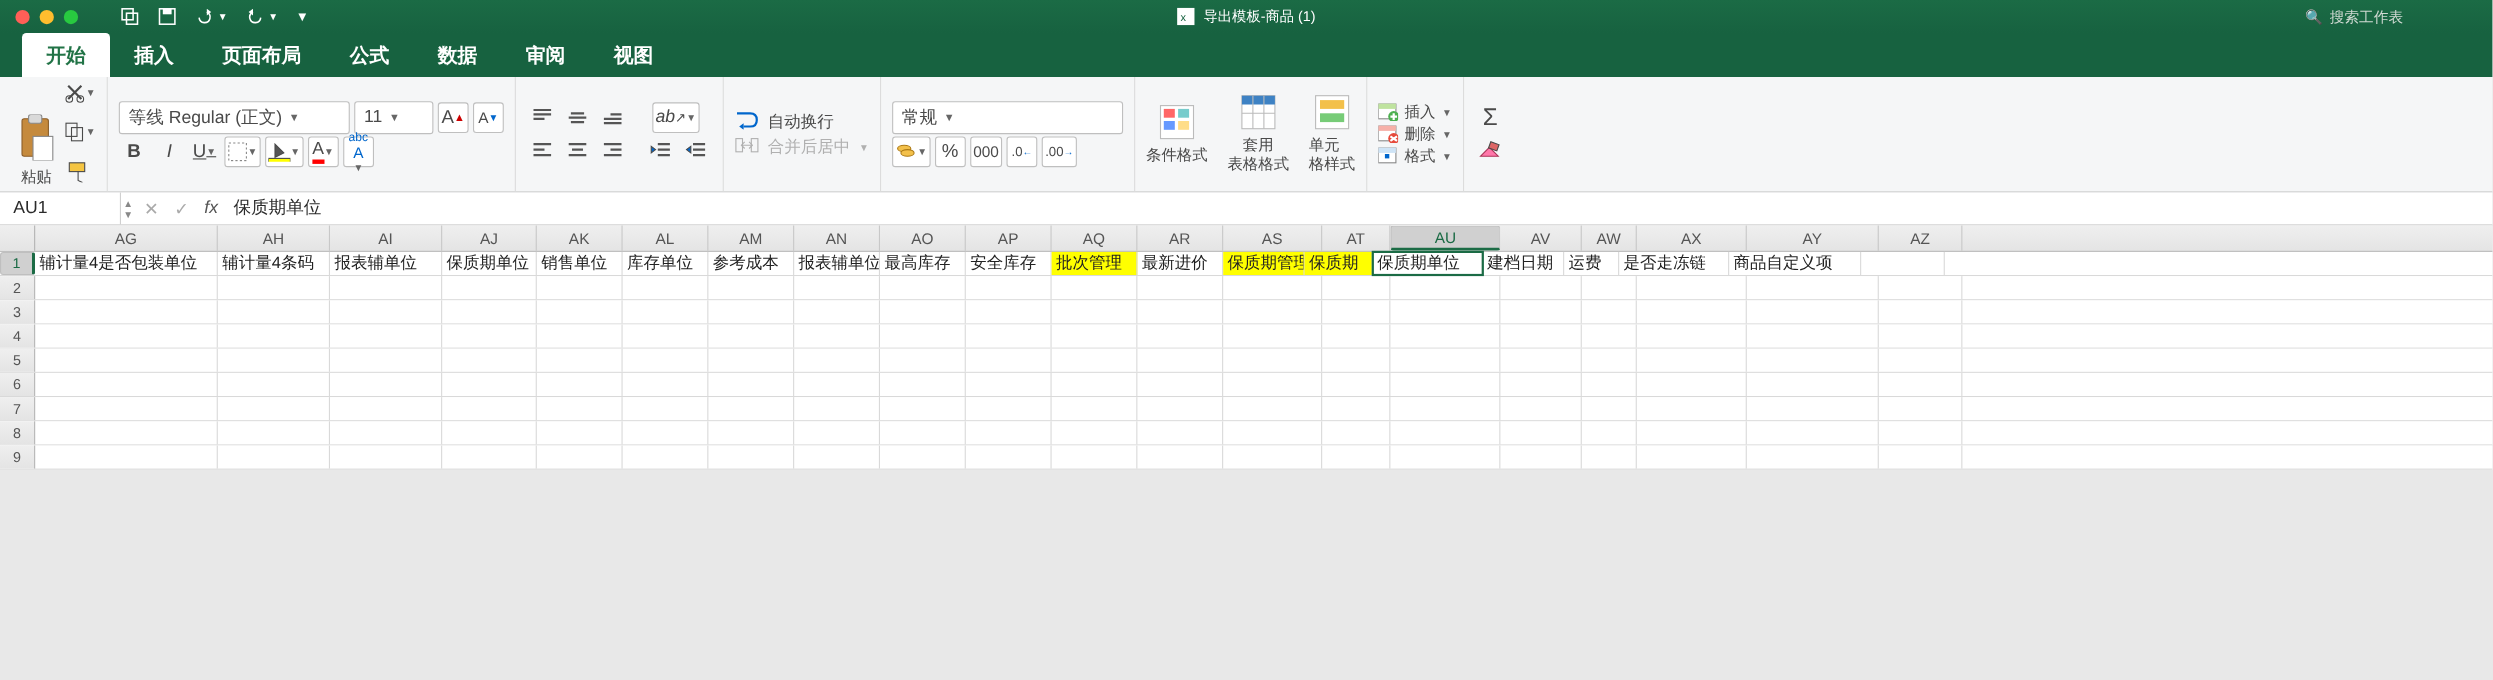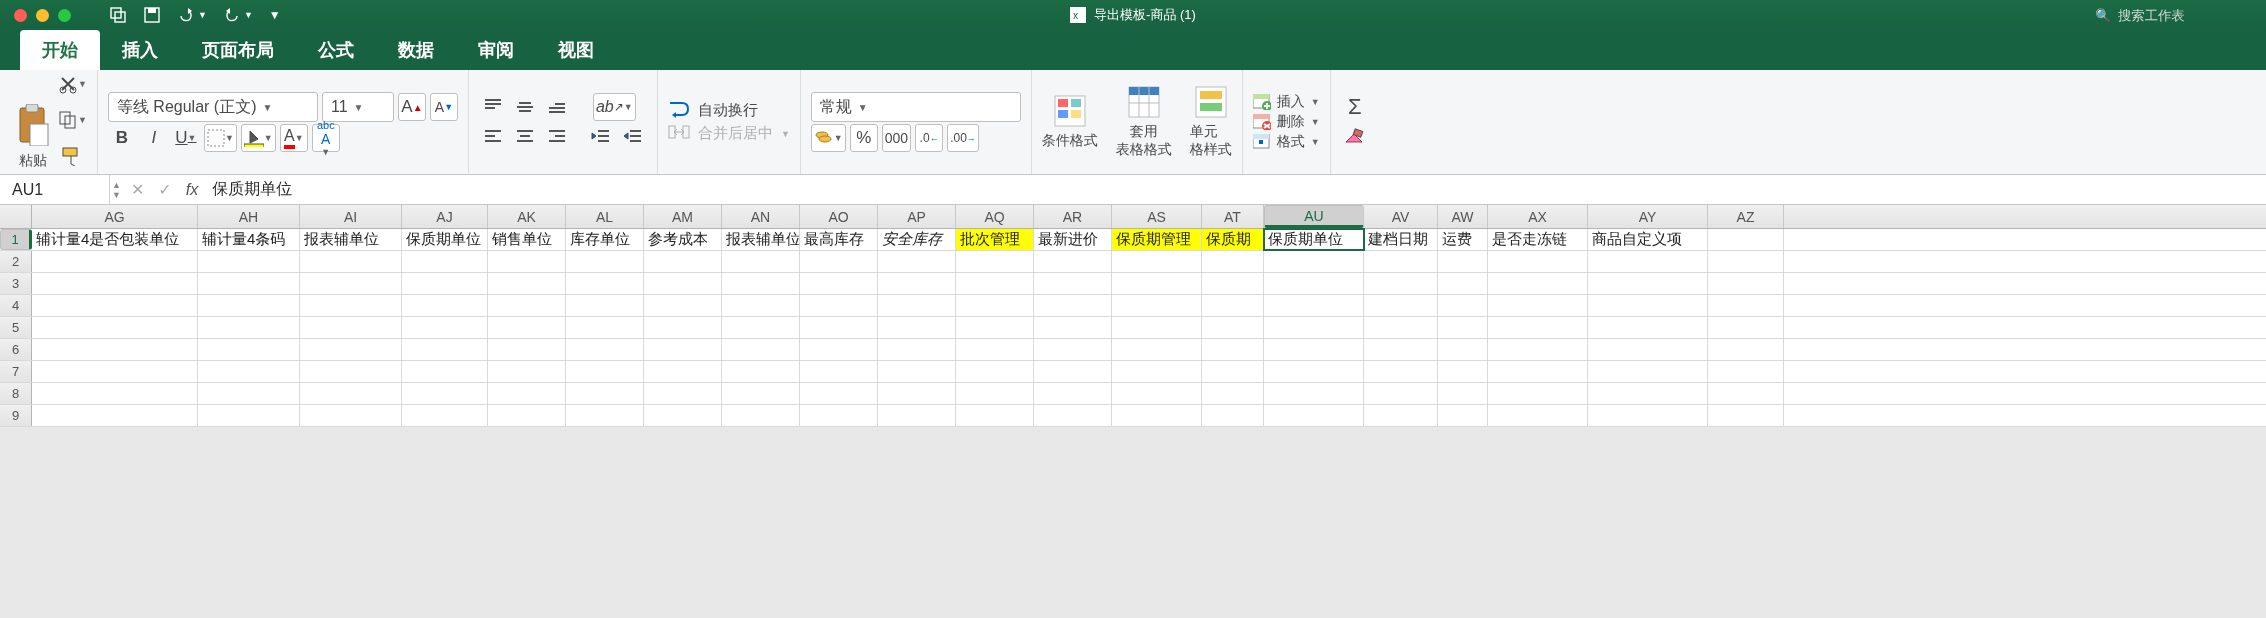--- a/index.html
+++ b/index.html
@@ -434,24 +434,24 @@
         <div class="rowhdr sel">1</div>
         <div class="cell" style="width: 166px;">辅计量4是否包装单位</div>
         <div class="cell" style="width: 102px;">辅计量4条码</div>
         <div class="cell" style="width: 102px;">报表辅单位</div>
         <div class="cell" style="width: 86px;">保质期单位</div>
         <div class="cell" style="width: 78px;">销售单位</div>
         <div class="cell" style="width: 78px;">库存单位</div>
         <div class="cell" style="width: 78px;">参考成本</div>
         <div class="cell" style="width: 78px;">报表辅单位</div>
         <div class="cell" style="width: 78px;">最高库存</div>
-        <div class="cell" style="width: 78px; font-style: italic;">安全库存</div>
+        <div class="cell" style="width: 78px;">安全库存</div>
         <div class="cell hl" style="width: 78px;">批次管理</div>
         <div class="cell" style="width: 78px;">最新进价</div>
-        <div class="cell hl" style="width: 90px;">保质期管理</div>
+        <div class="cell hl" style="width: 74px;">保质期管理</div>
         <div class="cell hl" style="width: 62px;">保质期</div>
         <div class="cell active" style="width: 100px;">保质期单位</div>
         <div class="cell" style="width: 74px;">建档日期</div>
         <div class="cell" style="width: 50px;">运费</div>
         <div class="cell" style="width: 100px;">是否走冻链</div>
         <div class="cell" style="width: 120px;">商品自定义项</div>
         <div class="cell" style="width: 76px;"></div>
       </div>
       <div class="gridrow">
         <div class="rowhdr">2</div>

